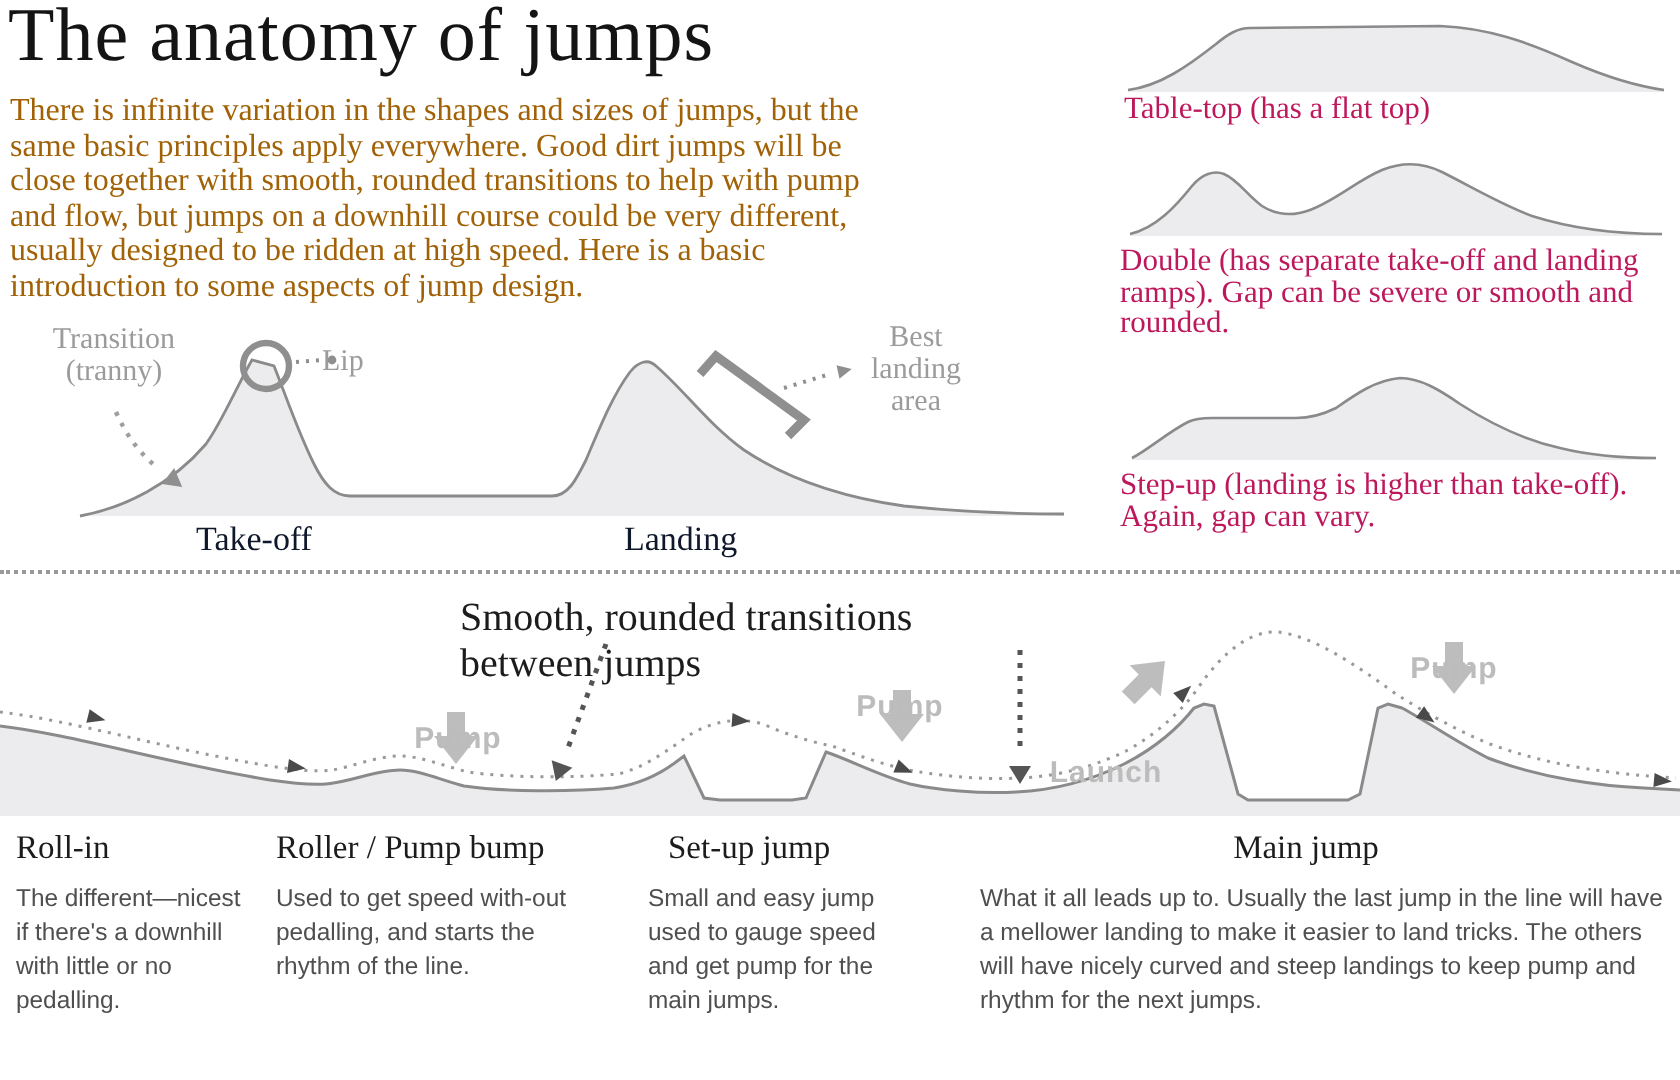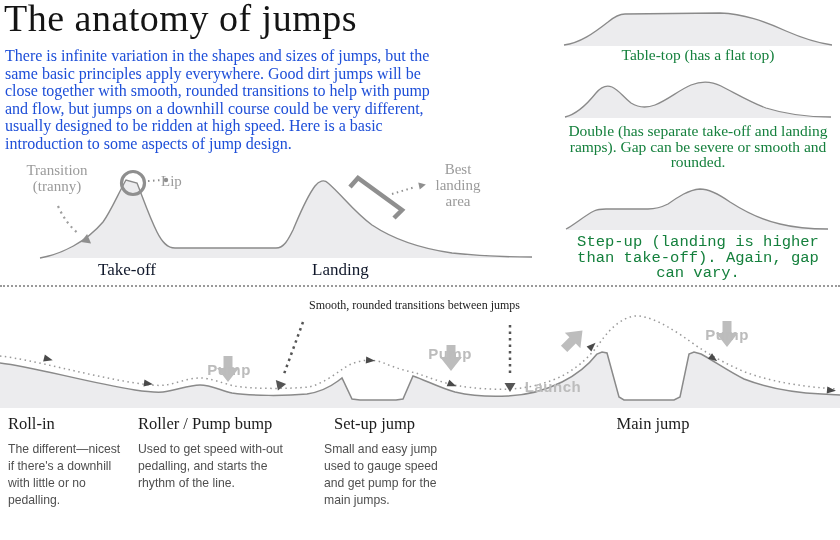--- a/index.html
+++ b/index.html
@@ -1,24 +1,24 @@
 <!DOCTYPE html>
 <html><head>
 <meta charset="utf-8">
 <style>
   html,body{margin:0;padding:0;background:#fff;}
   #page{position:relative;width:840px;height:540px;background:#ffffff;overflow:hidden;
         font-family:"Liberation Serif", serif;color:#1c1c1c;}
   .abs{position:absolute;}
   .title{font-size:38px;line-height:40px;letter-spacing:.5px;color:#141414;}
-  .intro{font-size:16px;line-height:17.5px;color:#1d4ed8;}
+  .intro{font-size:16px;line-height:17.5px;color:#a16207;}
   .gray-label{font-size:15px;line-height:16px;color:#9b9b9b;white-space:pre-line;text-align:center;}
   .terrain-label{font-size:17px;color:#0f172a;text-align:left;}
-  .caption{font-size:15.5px;line-height:15.5px;color:#15803d;text-align:center;}
-  .note{font-size:12px;color:#1c1c1c;text-align:right;}
+  .caption{font-size:15.5px;line-height:15.5px;color:#be185d;}
+  .note{font-size:20px;color:#1c1c1c;text-align:left;}
   .pump{font-family:"Liberation Sans", sans-serif;font-weight:bold;font-size:15px;
         color:#bcbcbc;letter-spacing:.5px;text-align:center;margin-top:25px;}
   .sec-title{font-size:16.5px;color:#1c1c1c;text-align:center;}
   .sec-desc{font-family:"Liberation Sans", sans-serif;font-size:12.2px;line-height:17px;color:#4f4f4f;}
   .divider{border-top:2px dotted #9a9a9a;height:0;}
   svg{display:block;}
 </style>
 </head>
 <body>
 
@@ -80,21 +80,21 @@
     </svg>
   </div>
   <div class="abs caption" style="left:560px;top:123px;width:276px;">Double (has separate take-off and landing ramps). Gap can be severe or smooth and rounded.</div>
 
   <div class="abs" style="left:562px;top:181px;width:272px;height:52px;">
     <svg width="272" height="52" viewBox="0 0 272 52">
       <path fill="#ececee" stroke="none" d="M 4 48 C 12 44, 22 35, 32 30 C 36 28, 40 28, 44 28 L 86 28 C 94 28, 100 26, 106 23 C 116 16, 126 9, 138 8 C 148 8, 158 14, 168 21 C 182 30, 200 39, 218 43 C 234 47, 252 48, 266 48 L 266 49 L 4 49 Z"></path>
       <path fill="none" stroke="#8a8a8a" stroke-width="1.3" d="M 4 48 C 12 44, 22 35, 32 30 C 36 28, 40 28, 44 28 L 86 28 C 94 28, 100 26, 106 23 C 116 16, 126 9, 138 8 C 148 8, 158 14, 168 21 C 182 30, 200 39, 218 43 C 234 47, 252 48, 266 48"></path>
     </svg>
   </div>
-  <div class="abs caption" style="left:560px;top:235px;width:276px;font-family:Liberation Mono, monospace;">Step-up (landing is higher than take-off). Again, gap can vary.</div>
+  <div class="abs caption" style="left:560px;top:235px;width:276px;">Step-up (landing is higher than take-off). Again, gap can vary.</div>
 
   <div class="abs divider" style="left:0;top:285px;width:840px;"></div>
 
   <div class="abs" style="left:0;top:298px;width:840px;height:112px;">
     <svg width="840" height="112" viewBox="0 0 840 112">
 
       <path fill="#ececee" stroke="none" d="M 0 65 C 35 69, 85 84, 135 92 C 145 93.5, 155 94.5, 163 94 C 175 93, 188 87, 200 87
            C 210 87, 220 92, 232 95 C 252 98, 285 98, 307 96 C 320 94, 330 89, 338 83 L 342 80
            L 352 101 L 360 102 L 396 102 L 403 101 L 413 78
            C 425 82, 440 90, 455 94 C 468 97, 490 99, 508 98 C 530 97, 548 91, 562 84
@@ -149,14 +149,15 @@
   <div class="abs sec-title" style="left:8px;top:414px;">Roll-in</div>
   <div class="abs sec-desc" style="left:8px;top:441px;width:114px;">The different—nicest if there's a downhill with little or no pedalling.</div>
 
   <div class="abs sec-title" style="left:138px;top:414px;">Roller / Pump bump</div>
   <div class="abs sec-desc" style="left:138px;top:441px;width:152px;">Used to get speed with-out pedalling, and starts the rhythm of the line.</div>
 
   <div class="abs sec-title" style="left:334px;top:414px;">Set-up jump</div>
   <div class="abs sec-title" style="left:553px;top:414px;width:200px;text-align:center;">Main jump</div>
 
   <div class="abs sec-desc" style="left:324px;top:441px;width:130px;">Small and easy jump used to gauge speed and get pump for the main jumps.</div>
+  <div class="abs sec-desc" style="left:490px;top:441px;width:345px;">What it all leads up to. Usually the last jump in the line will have a mellower landing to make it easier to land tricks. The others will have nicely curved and steep landings to keep pump and rhythm for the next jumps.</div>
 
 </div>
 
 </body></html>

